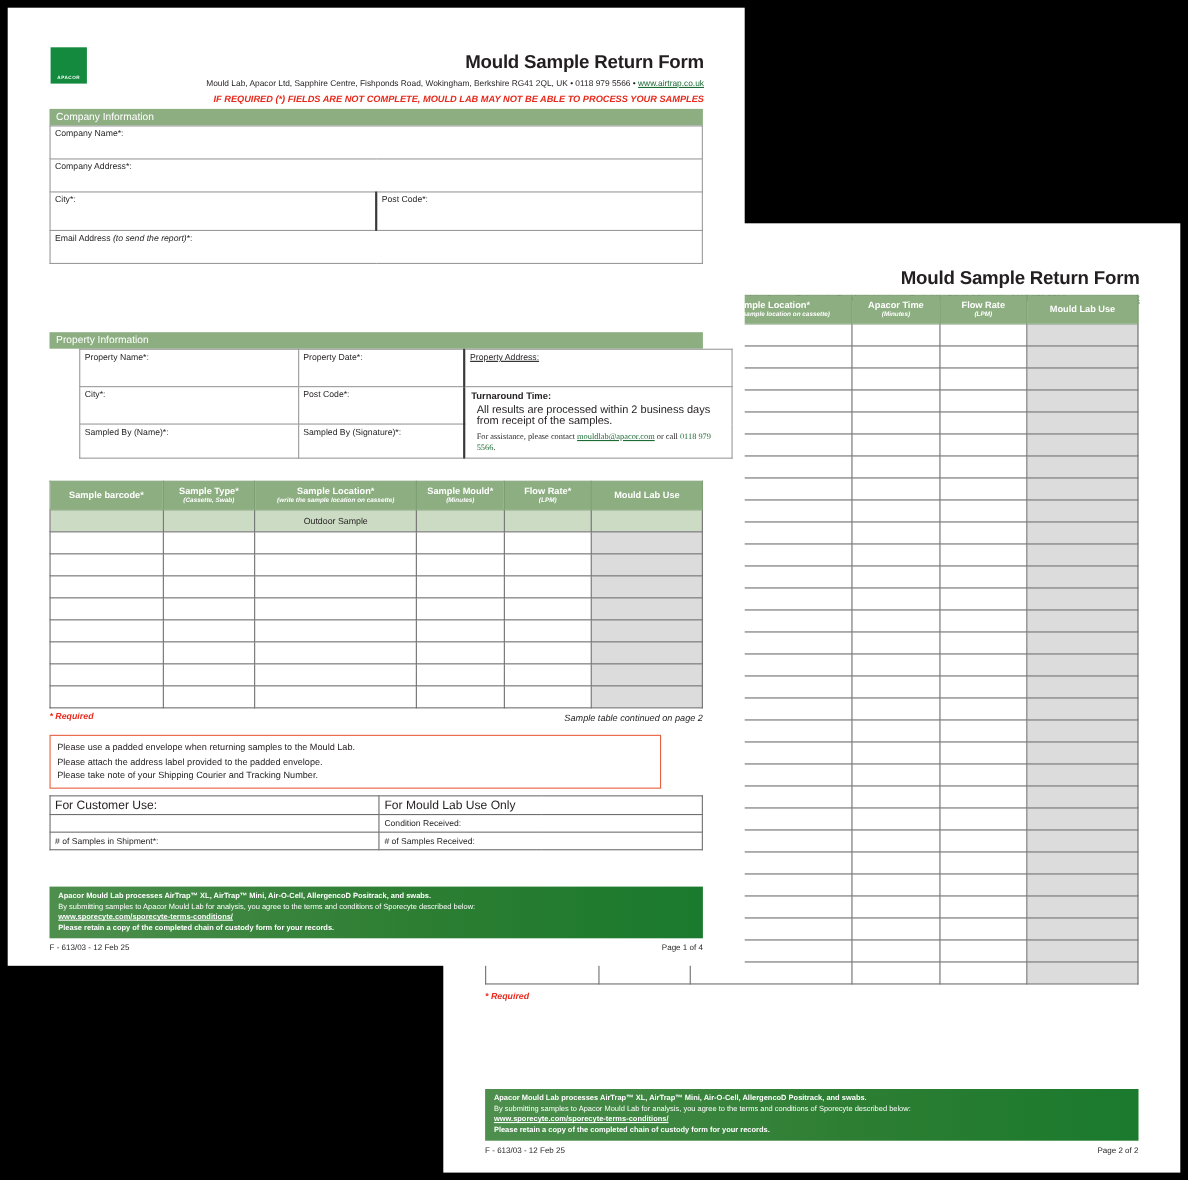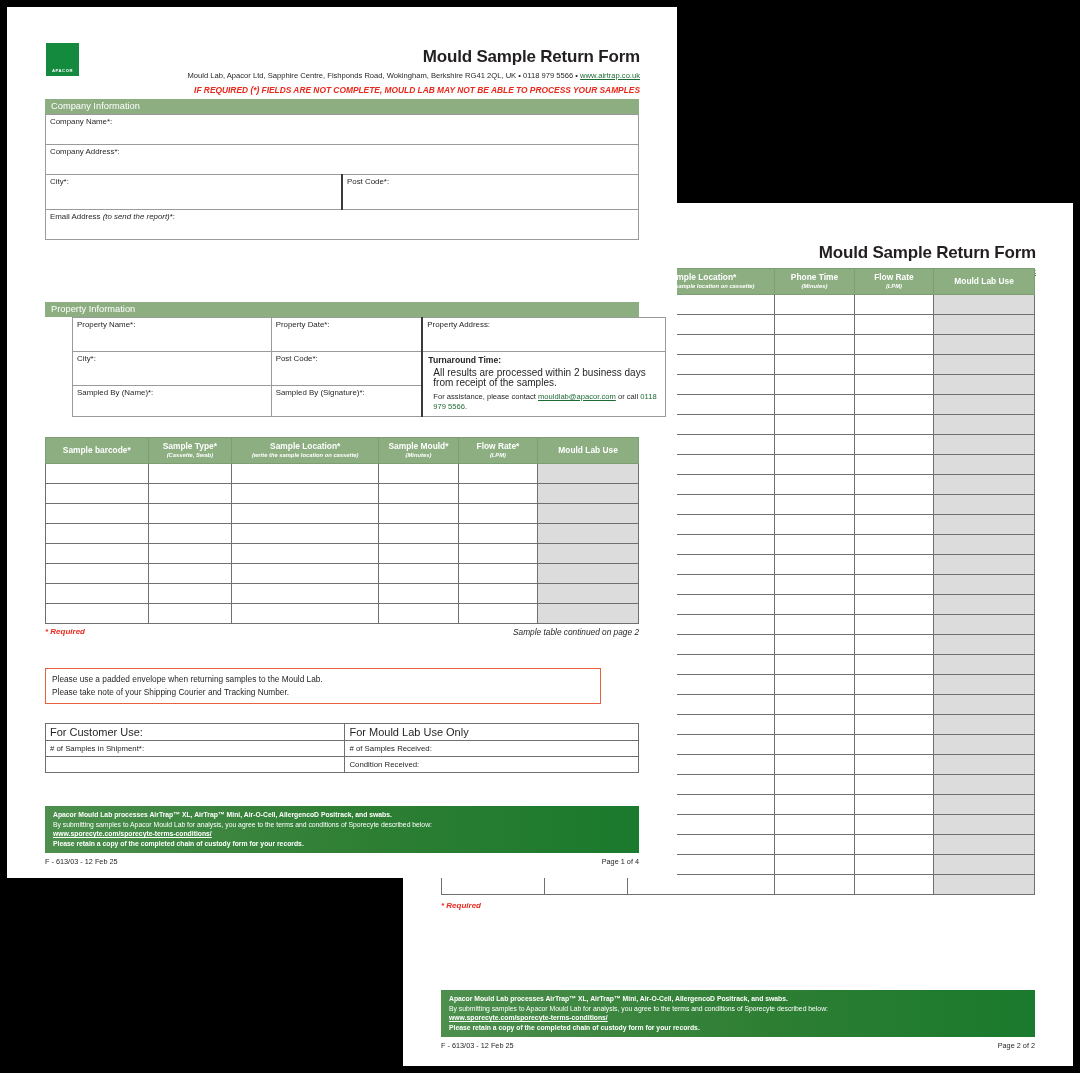--- a/index.html
+++ b/index.html
@@ -72,21 +72,21 @@
     </div>
   </div>
 
   <div style="position:absolute;left:38px;top:65px;width:594px;">
     <table class="st" id="p2-table">
       <thead>
           <tr id="p2-head">
             <th style="width: 17.3%;"><span>Sample barcode*</span></th>
             <th style="width: 14.1%;"><span>Sample Type*</span><span class="sub">(Cassette, Swab)</span></th>
             <th style="width: 24.8%;"><span>Sample Location*</span><span class="sub">(write the sample location on cassette)</span></th>
-            <th style="width: 13.4%;"><span>Phone Time</span><span class="sub">(Minutes)</span></th>
+            <th style="width: 13.4%;"><span>Apacor Time</span><span class="sub">(Minutes)</span></th>
             <th style="width: 13.4%;"><span>Flow Rate</span><span class="sub">(LPM)</span></th>
             <th style="width: 17%;"><span>Mould Lab Use</span></th>
           </tr>
         </thead>
       <tbody id="p2-body">
           <tr>
             <td></td>
             <td></td>
             <td></td>
             <td></td>
@@ -392,35 +392,35 @@
     <div class="secbar">Property Information</div>
     <table class="f" style="width:100%;margin-left:27px;">
       <tbody>
           <tr>
         <td style="width:33.5%;height:34px;">
           <span class="lbl">Property Name*:</span>
         </td>
         <td style="width:25.5%;height:34px;">
           <span class="lbl">Property Date*:</span>
         </td>
-        <td style="height:34px;border-left:2px solid #3a3a3a;">
+        <td style="height:34px;border-left:2px solid #3a3a3a;text-decoration:underline;">
           <span class="lbl">Property Address:</span>
         </td>
       </tr>
       <tr>
         <td style="height:34px;">
           <span class="lbl">City*:</span>
         </td>
         <td style="height:34px;">
           <span class="lbl">Post Code*:</span>
         </td>
         <td rowspan="2" style="border-left:2px solid #3a3a3a;padding:3px 5px;">
           <div class="bold" style="font-size:8.6px;margin-bottom:3px;">Turnaround Time:</div>
           <div style="font-size:10px;line-height:9.5px;margin-left:5px;">All results are processed within 2 business days from receipt of the samples.</div>
-          <div style="font-size:7.6px;line-height:9.8px;margin-top:5px;margin-left:5px;"><span>For assistance, please contact </span><a href="#" class="grn" style="text-decoration:underline;">mouldlab@apacor.com</a><span> or call </span><span class="grn">0118 979 5566</span><span>.</span></div>
+          <div style="font-size:7.6px;line-height:9.8px;margin-top:5px;margin-left:5px;font-family:Liberation Serif, serif;"><span>For assistance, please contact </span><a href="#" class="grn" style="text-decoration:underline;">mouldlab@apacor.com</a><span> or call </span><span class="grn">0118 979 5566</span><span>.</span></div>
         </td>
       </tr>
       <tr>
         <td style="height:31px;">
           <span class="lbl">Sampled By (Name)*:</span>
         </td>
         <td style="height:31px;">
           <span class="lbl">Sampled By (Signature)*:</span>
         </td>
       </tr>
@@ -434,20 +434,28 @@
           <tr id="p1-head">
             <th style="width: 17.3%;"><span>Sample barcode*</span></th>
             <th style="width: 14.1%;"><span>Sample Type*</span><span class="sub">(Cassette, Swab)</span></th>
             <th style="width: 24.8%;"><span>Sample Location*</span><span class="sub">(write the sample location on cassette)</span></th>
             <th style="width: 13.4%;"><span>Sample Mould*</span><span class="sub">(Minutes)</span></th>
             <th style="width: 13.4%;"><span>Flow Rate*</span><span class="sub">(LPM)</span></th>
             <th style="width: 17%;"><span>Mould Lab Use</span></th>
           </tr>
         </thead>
       <tbody id="p1-body">
+          <tr class="outdoor">
+            <td></td>
+            <td></td>
+            <td>Outdoor Sample</td>
+            <td></td>
+            <td></td>
+            <td class="lab"></td>
+          </tr>
           <tr>
             <td></td>
             <td></td>
             <td></td>
             <td></td>
             <td></td>
             <td class="lab"></td>
           </tr>
           <tr>
             <td></td>
@@ -508,37 +516,38 @@
         </tbody>
     </table>
     <div style="position:relative;height:13px;margin-top:3px;">
       <span class="req" style="position:absolute;left:0;top:0;">* Required</span>
       <span class="cont" style="position:absolute;right:0;top:0;">Sample table continued on page 2</span>
     </div>
   </div>
 
   <div class="notebox" style="position:absolute;left:38px;top:661px;width:556px;">
     <div>Please use a padded envelope when returning samples to the Mould Lab.</div>
+    <div>Please attach the address label provided to the padded envelope.</div>
     <div>Please take note of your Shipping Courier and Tracking Number.</div>
   </div>
 
   <div style="position:absolute;left:38px;top:716px;width:594px;">
     <table class="use">
       <tbody>
           <tr>
         <td class="head" style="width:50.5%;height:17px;">For Customer Use:</td>
         <td class="head" colspan="2" style="height:17px;">For Mould Lab Use Only</td>
       </tr>
       <tr>
+        <td style="height:16px;"></td>
+        <td colspan="2" style="height:16px;"><span>Condition Received:</span></td>
+      </tr>
+      <tr>
         <td style="height:16px;"><span># of Samples in Shipment*:</span></td>
         <td colspan="2" style="height:16px;"><span># of Samples Received:</span></td>
-      </tr>
-      <tr>
-        <td style="height:16px;"></td>
-        <td colspan="2" style="height:16px;"><span>Condition Received:</span></td>
       </tr>
     </tbody>
       </table>
   </div>
 
   <div style="position:absolute;left:38px;top:799px;width:594px;">
     <div class="foot">
       <div>Apacor Mould Lab processes AirTrap™ XL, AirTrap™ Mini, Air-O-Cell, AllergencoD Positrack, and swabs.</div>
       <div class="reg">By submitting samples to Apacor Mould Lab for analysis, you agree to the terms and conditions of Sporecyte described below:</div>
       <div><a href="#">www.sporecyte.com/sporecyte-terms-conditions/</a></div>

